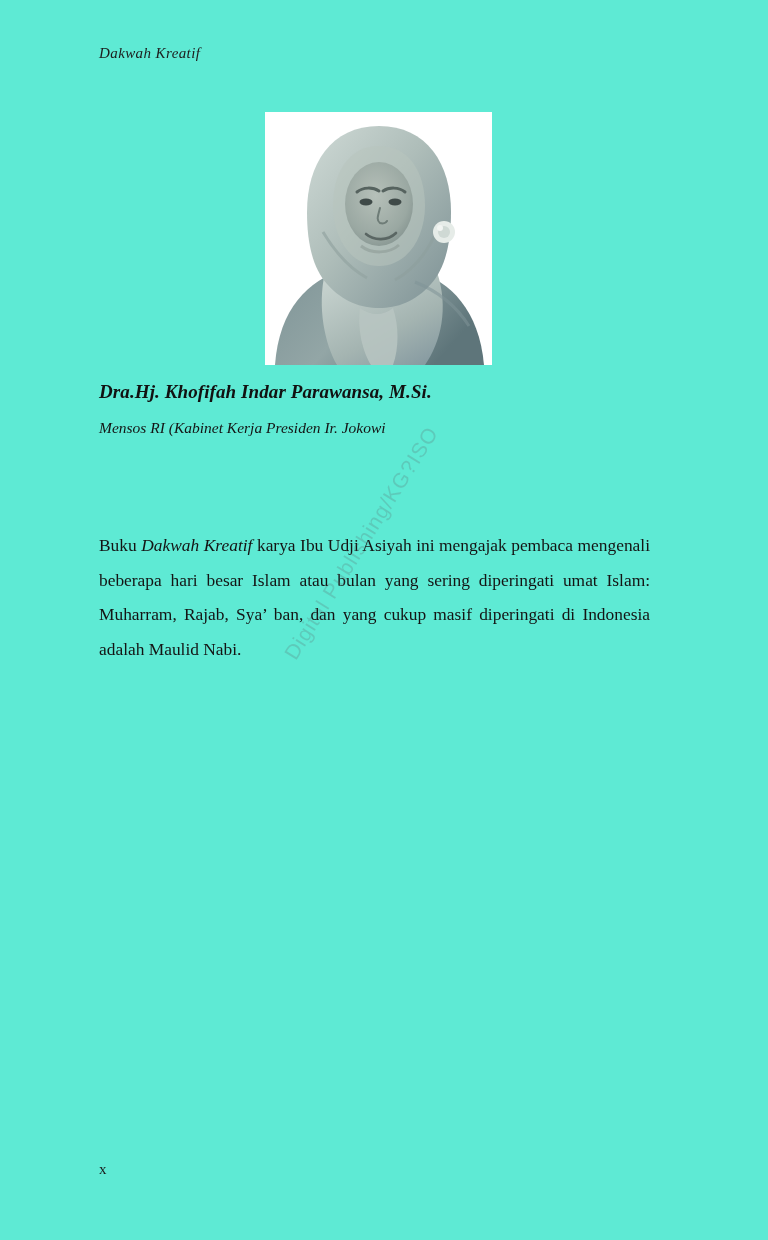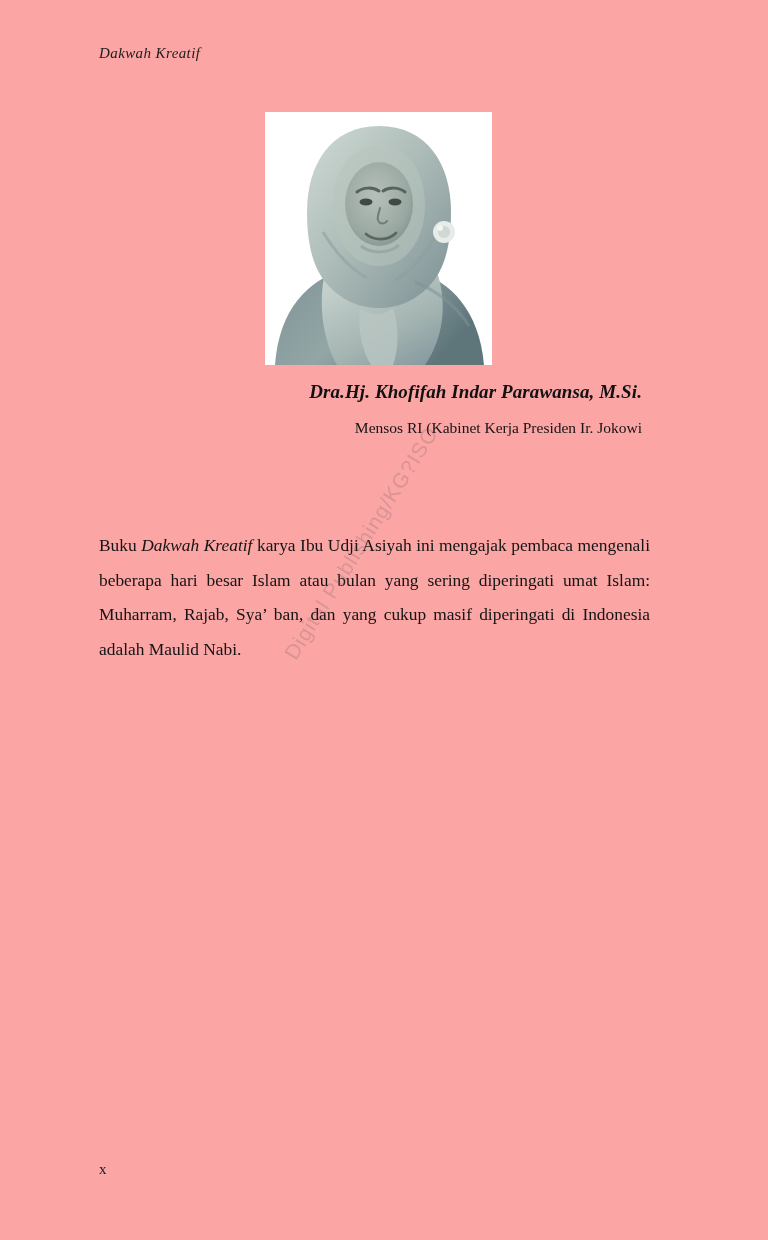--- a/index.html
+++ b/index.html
@@ -12,21 +12,21 @@
     height: 1240px;
     position: relative;
     overflow: hidden;
     font-family: "Liberation Serif", "DejaVu Serif", serif;
     color: #1a1a1a;
   }
 
   .page {
     position: absolute;
     inset: 0;
-    background: #fca5a5;
+    background: #5eead4;
   }
 
   
   .running-head {
     position: absolute;
     left: 99px;
     top: 45px;
     font-style: italic;
     font-size: 15px;
     letter-spacing: 0.4px;
@@ -50,36 +50,37 @@
   }
   .portrait svg {
     display: block;
     width: 100%;
     height: 100%;
   }
 
   
   .caption {
     position: absolute;
-    left: 91px;
+    left: 99px;
     top: 381px;
     width: 551px;
-    text-align: right;
+    text-align: left;
   }
   .caption-name {
     font-size: 19px;
     font-weight: bold;
     font-style: italic;
     letter-spacing: 0.1px;
     line-height: 1.2;
     color: #111111;
   }
   .caption-role {
     margin-top: 12px;
     font-size: 15.5px;
+    font-style: italic;
     line-height: 1.55;
     color: #141414;
   }
   .caption-role-line {
     display: block;
     white-space: nowrap;
   }
 
   
   .body-col {

